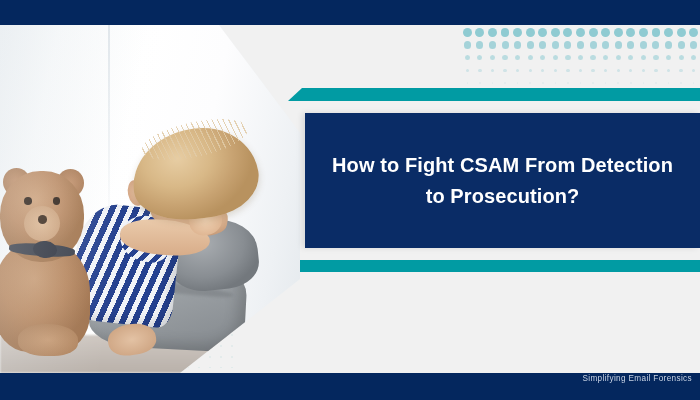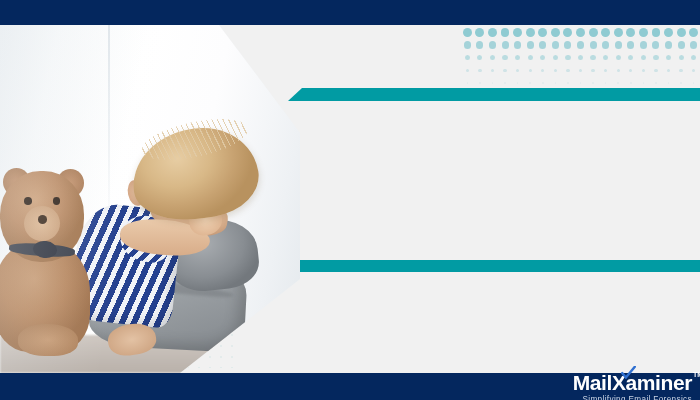--- a/index.html
+++ b/index.html
@@ -675,25 +675,23 @@
       <div class="bear-eye-l"></div>
       <div class="bear-eye-r"></div>
       <div class="bear-nose"></div>
       <div class="bear-collar"></div>
       <div class="bear-bow"></div>
 
       <div class="photo-tint"></div>
     </div>
   </div>
 
+  <div class="title-card">
+    <div class="headline">How to Fight CSAM From Detection to Prosecution?</div>
+  </div>
 
   <div class="bar-navy-bottom"></div>
 
   <div class="logo">
-    <div class="logo-word"><span>Mail</span><span>X</span><span>aminer</span><span class="logo-tm">TM</span>
-      <svg class="logo-check" viewBox="0 0 16 14">
-        <path d="M1.2 7.6 L5.2 12.4 L14.8 0.8" fill="none" stroke="#2f6fd0" stroke-width="2.6" stroke-linecap="round"></path>
-      </svg>
-    </div>
     <div class="logo-tag">Simplifying Email Forensics</div>
   </div>
 
 </div>
 
 </body></html>

